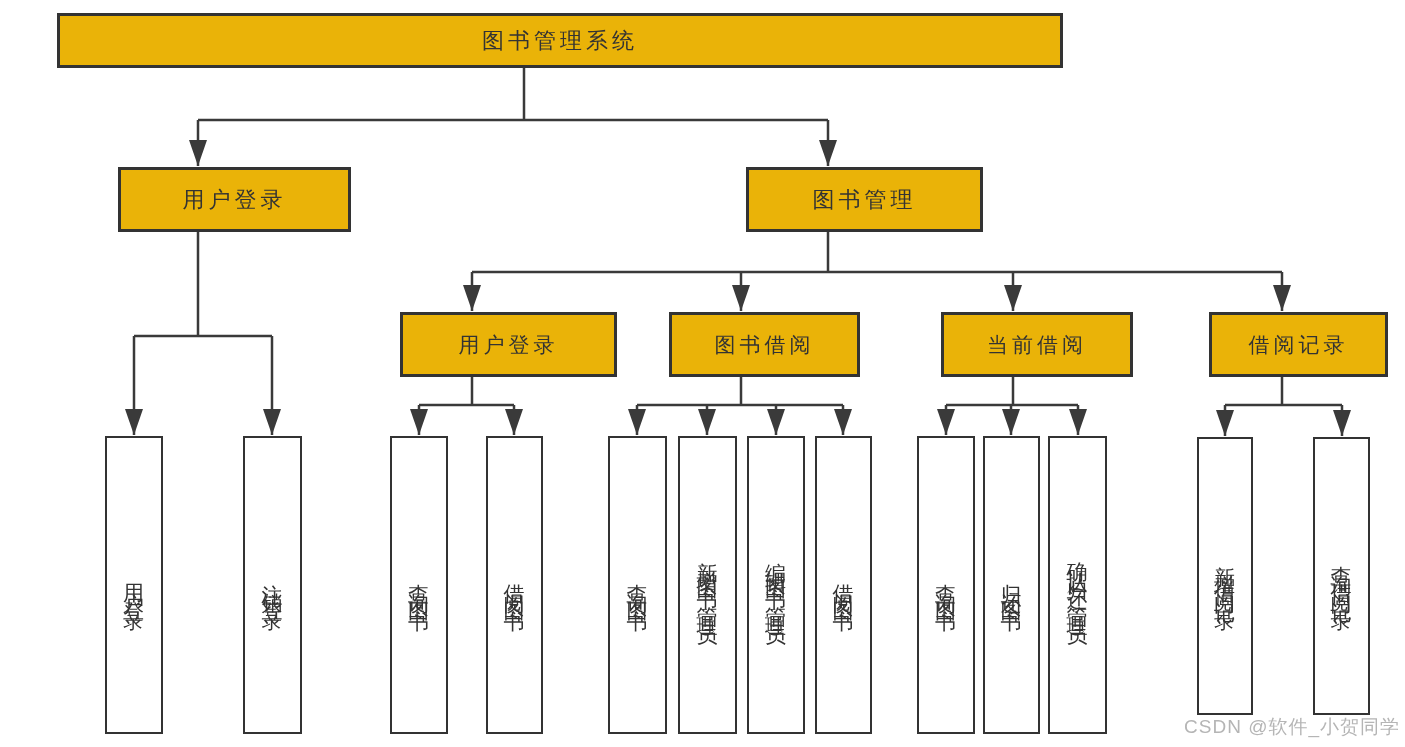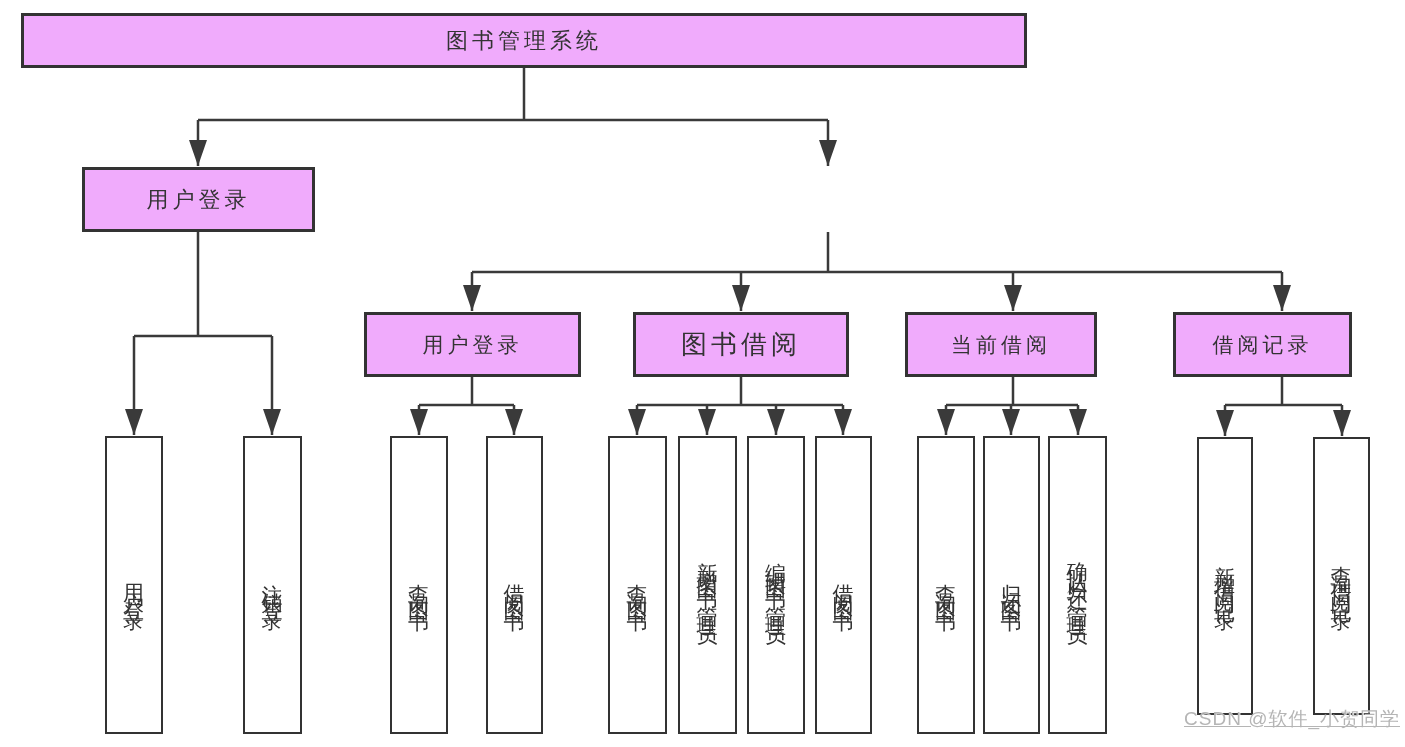--- a/index.html
+++ b/index.html
@@ -10,43 +10,42 @@
     font-family:"Liberation Sans",sans-serif;
     color:var(--text,#333333);
     overflow:hidden;
   }
   .wires{position:absolute;left:0;top:0;width:1405px;height:747px;}
   .wire{fill:none;stroke:var(--line,#3a3a3a);stroke-width:2.5;}
   .arrowhead{fill:var(--line,#3a3a3a);stroke:none;}
   .hbox{
     position:absolute;box-sizing:border-box;
     border:3px solid var(--border,#333333);
-    background:#f0abfc;
+    background:#eab308;
     display:flex;align-items:center;justify-content:center;
-    font-size:22px;letter-spacing:4px;white-space:nowrap;
+    font-size:22px;letter-spacing:4px;white-space:nowrap;margin-left:36px;
   }
   .vbox{
     position:absolute;box-sizing:border-box;
     border:2px solid var(--border,#333333);
     background:#ffffff;
     display:flex;align-items:center;justify-content:center;
   }
   .vbox span{
     writing-mode:vertical-rl;
     text-orientation:mixed;
     font-size:21px;
     letter-spacing:9px;
     line-height:1;
   }
   .watermark{
-    position:absolute;right:5px;bottom:15px;
+    position:absolute;right:5px;bottom:7px;
     font-size:19px;letter-spacing:1px;
     color:var(--watermark,#b5b5b5);
     text-shadow:1px 1px 0 rgba(255,255,255,0.8);
-    text-decoration:underline;
   }
 </style>
 </head>
 <body>
 
 <div class="stage">
 
   <svg class="wires" viewBox="0 0 1405 747" xmlns="http://www.w3.org/2000/svg">
     <defs>
       <marker id="arw" viewBox="0 0 26 18" refX="26" refY="9" markerWidth="26" markerHeight="18" markerUnits="userSpaceOnUse" orient="auto">
@@ -79,23 +78,24 @@
     <line class="wire" x1="946" y1="405" x2="946" y2="435" marker-end="url(#arw)"></line>
     <line class="wire" x1="1011" y1="405" x2="1011" y2="435" marker-end="url(#arw)"></line>
     <line class="wire" x1="1078" y1="405" x2="1078" y2="435" marker-end="url(#arw)"></line>
     <line class="wire" x1="1225" y1="405" x2="1225" y2="436" marker-end="url(#arw)"></line>
     <line class="wire" x1="1342" y1="405" x2="1342" y2="436" marker-end="url(#arw)"></line>
   </svg>
 
   <div class="hbox" style="left:21px;top:13px;width:1006px;height:55px">图书管理系统</div>
 
   <div class="hbox" style="left:82px;top:167px;width:233px;height:65px">用户登录</div>
+  <div class="hbox" style="left:710px;top:167px;width:237px;height:65px">图书管理</div>
 
   <div class="hbox" style="left:364px;top:312px;width:217px;height:65px;font-size:21px">用户登录</div>
-  <div class="hbox" style="left:633px;top:312px;width:216px;height:65px;font-size:26px">图书借阅</div>
+  <div class="hbox" style="left:633px;top:312px;width:191px;height:65px;font-size:21px">图书借阅</div>
   <div class="hbox" style="left:905px;top:312px;width:192px;height:65px;font-size:21px">当前借阅</div>
   <div class="hbox" style="left:1173px;top:312px;width:179px;height:65px;font-size:21px">借阅记录</div>
 
   <div class="vbox" style="left:105px;top:436px;width:58px;height:298px">
     <span>用户登录</span>
   </div>
   <div class="vbox" style="left:243px;top:436px;width:59px;height:298px">
     <span>注销登录</span>
   </div>
 

